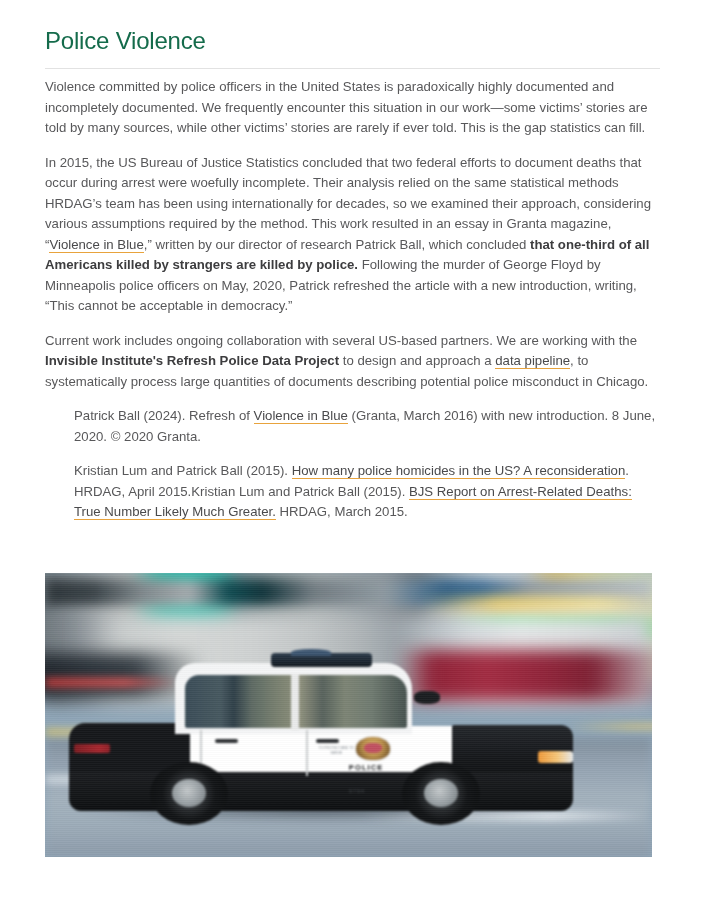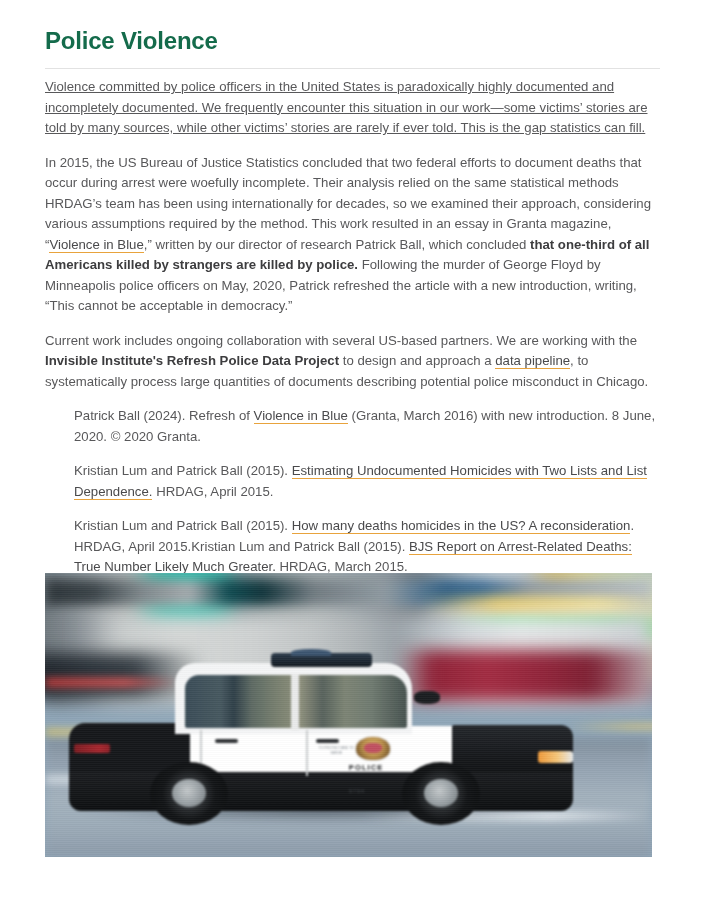--- a/index.html
+++ b/index.html
@@ -19,42 +19,41 @@
     width: 705px;
     height: 902px;
     box-sizing: border-box;
     padding: 0 45px;
   }
   .page-title {
     margin: 0;
     padding-top: 26px;
     font-size: 24px;
     line-height: 30px;
-    font-weight: bold;
+    font-weight: normal;
     color: #146b4b;
     letter-spacing: -0.2px;
   }
   .title-rule {
     margin-top: 12px;
     border: 0;
     border-top: 1px solid #e2e2e2;
     height: 0;
   }
   .body-text {
     font-size: 13.2px;
     line-height: 20.5px;
     color: #58585a;
     margin: 0;
   }
   .para {
     margin-top: 14px;
   }
   .para.first {
     margin-top: 0;
-    text-decoration: underline;
   }
   strong {
     font-weight: bold;
     color: #3d3d3f;
   }
   a.doc-link {
     color: #4a4a4c;
     text-decoration: none;
     border-bottom: 1.5px solid #e8a33d;
     padding-bottom: 0px;
@@ -392,26 +391,23 @@
     <span>Current work includes ongoing collaboration with several US-based partners. We are working with the </span><strong>Invisible Institute's Refresh Police Data Project</strong><span> to design and approach a </span><a class="doc-link" href="#">data pipeline</a><span>, to systematically process large quantities of documents describing potential police misconduct in Chicago.</span>
   </p>
 
 
   <div class="citations">
 
     <div class="citation">
       <span>Patrick Ball (2024). Refresh of </span><a class="doc-link" href="#">Violence in Blue</a><span> (Granta, March 2016) with new introduction. 8 June, 2020. © 2020 Granta.</span>
     </div>
 
+
     <div class="citation">
-      <span>Kristian Lum and Patrick Ball (2015). </span><a class="doc-link" href="#">Estimating Undocumented Homicides with Two Lists and List Dependence.</a><span> HRDAG, April 2015.</span>
-    </div>
-
-    <div class="citation">
-      <span>Kristian Lum and Patrick Ball (2015). </span><a class="doc-link" href="#">How many deaths homicides in the US? A reconsideration</a><span>. HRDAG, April 2015.Kristian Lum and Patrick Ball (2015). </span><a class="doc-link" href="#">BJS Report on Arrest-Related Deaths: True Number Likely Much Greater.</a><span> HRDAG, March 2015.</span>
+      <span>Kristian Lum and Patrick Ball (2015). </span><a class="doc-link" href="#">How many police homicides in the US? A reconsideration</a><span>. HRDAG, April 2015.Kristian Lum and Patrick Ball (2015). </span><a class="doc-link" href="#">BJS Report on Arrest-Related Deaths: True Number Likely Much Greater.</a><span> HRDAG, March 2015.</span>
     </div>
 
   </div>
 
   <div class="photo-wrap">
     <div class="photo">
 
       <div class="bg-sky"></div>
       <div class="bg-band-a"></div>
       <div class="bg-band-yellow"></div>

